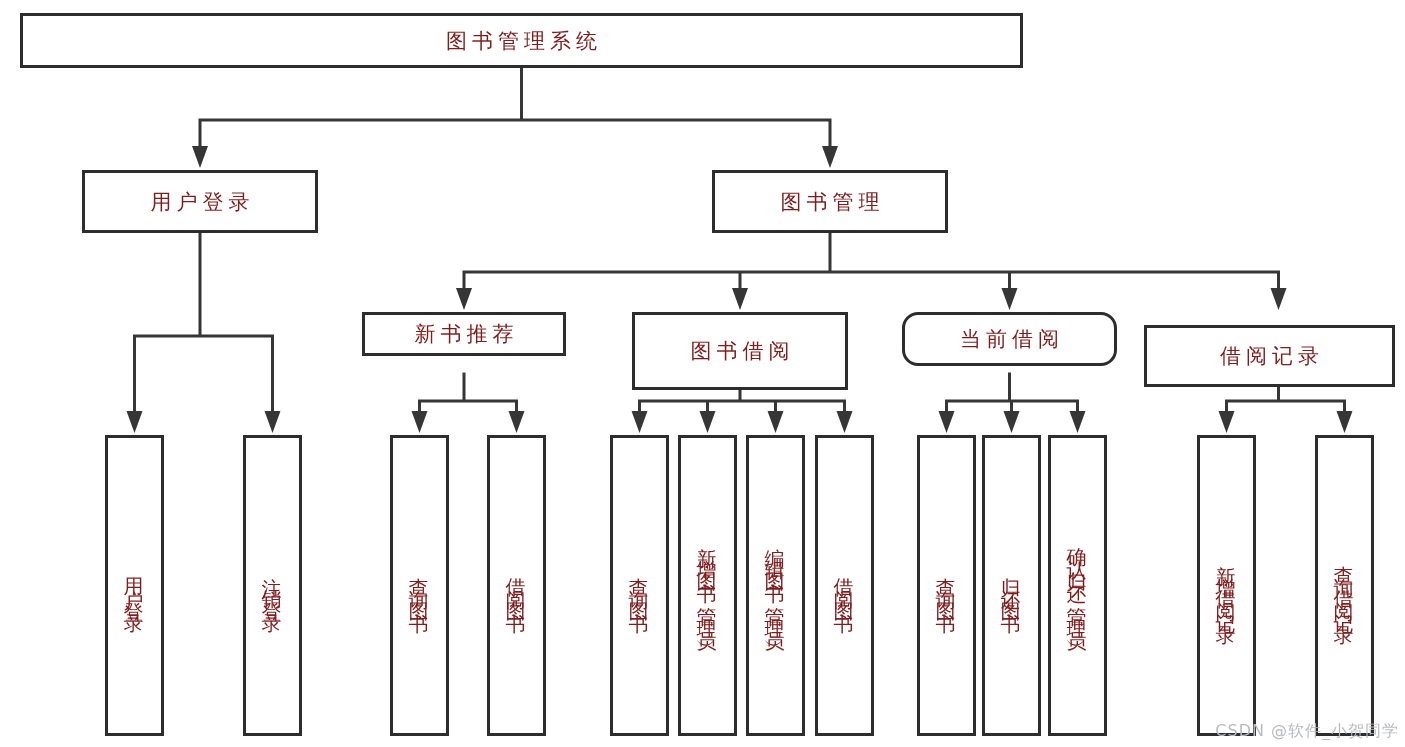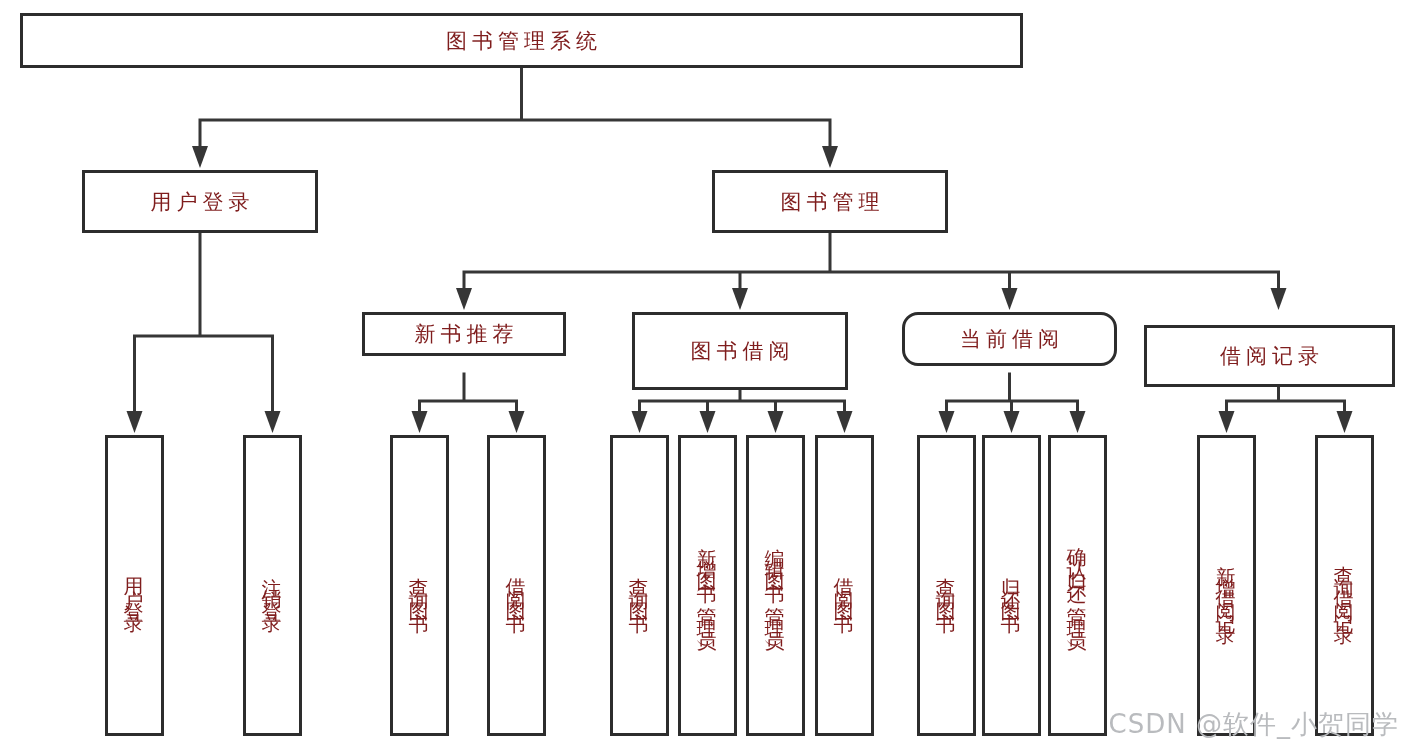--- a/index.html
+++ b/index.html
@@ -56,21 +56,21 @@
   .l-cb-q    { left: 917px; }
   .l-cb-r    { left: 982px; }
   .l-cb-c    { left: 1048px; }
   .l-br-add  { left: 1197px; }
   .l-br-q    { left: 1315px; }
 
   .watermark {
     position: absolute;
     right: 6px;
     bottom: 5px;
-    font-size: 26px;
+    font-size: 16px;
     color: #b9bbbe;
     letter-spacing: 1px;
     z-index: 10;
     white-space: nowrap;
   }
 </style>
 </head>
 <body>
 
 <div class="stage">

